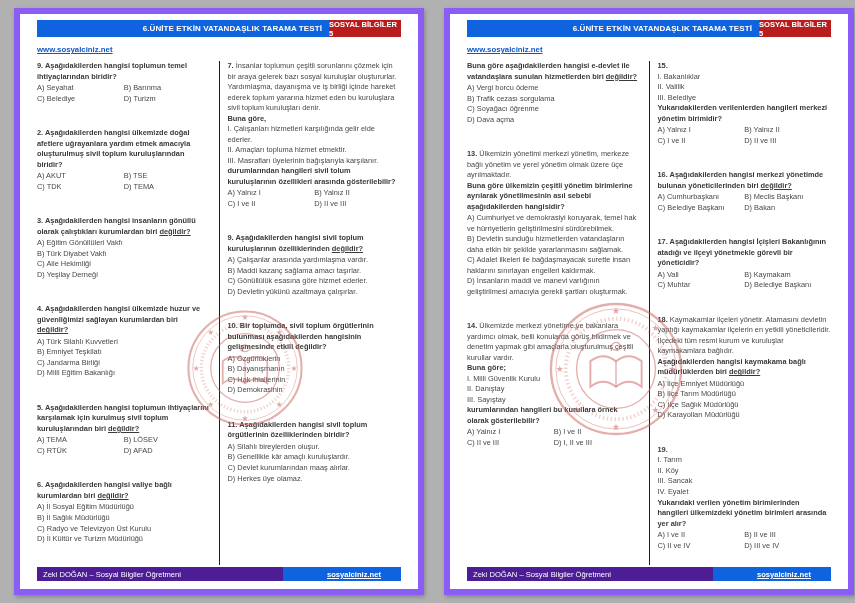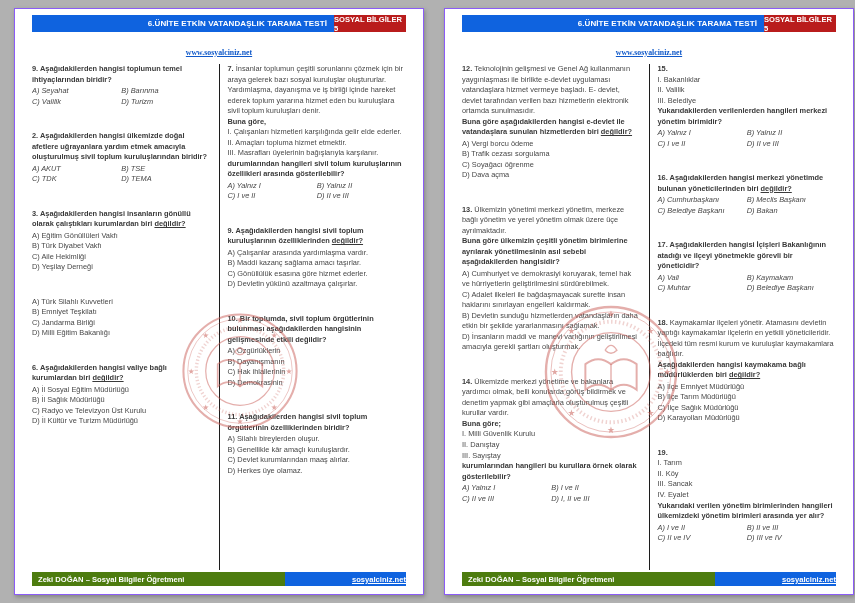--- a/index.html
+++ b/index.html
@@ -4,71 +4,71 @@
 <style>
   html,body{margin:0;padding:0;}
   body{
     width:855px;height:603px;overflow:hidden;
     background:#b1b1b1;
     font-family:"Liberation Sans","DejaVu Sans",sans-serif;
     position:relative;
   }
   .page{
     position:absolute;top:8px;width:410px;height:587px;
-    background:#ffffff;border:1px solid #8b5cf6;
+    background:#ffffff;border:6px solid #8b5cf6;
     box-shadow:1px 2px 4px rgba(0,0,0,.25);
     box-sizing:border-box;
     padding:6px 17px 8px 17px;
     display:flex;flex-direction:column;
   }
   .page.p1{left:14px;}
   .page.p2{left:444px;}
   .hdr{display:flex;height:17px;flex:0 0 auto;}
   .hdr-blue{
     flex:1;background:#0f63df;color:#fff;
     font-size:8px;font-weight:bold;
     display:flex;align-items:center;justify-content:flex-end;
     padding-right:7px;letter-spacing:.1px;
   }
   .hdr-red{
     flex:0 0 72px;background:#b91c1c;color:#fff;
     font-size:7.6px;font-weight:bold;
     display:flex;align-items:center;justify-content:center;
   }
   .toplink{
-    flex:0 0 auto;text-align:center;margin:9px 0 2px 0;font-family:Liberation Serif, serif;
+    flex:0 0 auto;margin:1px 0 2px 0;
   }
   .toplink a{
     color:#0d57c9;font-size:7.8px;font-weight:bold;
     text-decoration:underline;cursor:pointer;
   }
   .body{
     flex:1 1 auto;display:flex;overflow:hidden;position:relative;
     padding-top:3px;
   }
   .col{flex:1 1 0;min-width:0;}
   .vdiv{flex:0 0 1px;background:#1c1c1c;margin:0 8px;}
   .q{margin-bottom:24px;}
   .q-line{font-size:7.4px;line-height:1.42;color:#474747;}
   .q-line .bseg{font-weight:bold;color:#3a3a3a;}
   .q-line u{text-decoration:underline;}
   .opts{margin-top:1px;}
-  .opts.two{display:grid;grid-template-columns:50% 50%;font-style:italic;}
+  .opts.two{display:grid;grid-template-columns:50% 50%;}
   .opt{font-size:7.4px;line-height:1.42;color:#474747;}
   .ftr{
     flex:0 0 14px;display:flex;margin-top:2px;
   }
   .ftr-red{
-    flex:0 0 66%;background:#4d7c0f;color:#fff;
-    font-size:7.6px;font-weight:bold;
+    flex:0 0 66%;background:#4c1d95;color:#fff;
+    font-size:7.6px;font-weight:normal;
     display:flex;align-items:center;padding-left:6px;
   }
   .ftr-blue{
     flex:1;background:#0f63df;
-    display:flex;align-items:center;justify-content:flex-end;padding-right:0;
+    display:flex;align-items:center;justify-content:flex-end;padding-right:20px;
   }
   .ftr-blue a{
     color:#fff;font-size:7.6px;font-weight:bold;
     text-decoration:underline;cursor:pointer;
   }
   .stamp{position:absolute;pointer-events:none;}
   .p1 .stamp{left:148px;top:250px;width:120px;height:120px;}
   .p2 .stamp{left:80px;top:242px;width:138px;height:138px;}
 </style>
 </head>
@@ -82,21 +82,21 @@
   <div class="toplink">
     <a>www.sosyalciniz.net</a>
   </div>
   <div class="body">
     <div class="col">
         <div class="q">
           <div class="q-line"><span class="bseg">9. Aşağıdakilerden hangisi toplumun temel ihtiyaçlarından biridir?</span></div>
           <div class="opts two">
             <div class="opt">A) Seyahat</div>
             <div class="opt">B) Barınma</div>
-            <div class="opt">C) Valilik</div>
+            <div class="opt">C) Belediye</div>
             <div class="opt">D) Turizm</div>
           </div>
         </div>
         <div class="q">
           <div class="q-line"><span class="bseg">2. Aşağıdakilerden hangisi ülkemizde doğal afetlere uğrayanlara yardım etmek amacıyla oluşturulmuş sivil toplum kuruluşlarından biridir?</span></div>
           <div class="opts two">
             <div class="opt">A) AKUT</div>
             <div class="opt">B) TSE</div>
             <div class="opt">C) TDK</div>
             <div class="opt">D) TEMA</div>
@@ -105,25 +105,35 @@
         <div class="q">
           <div class="q-line"><span class="bseg">3. Aşağıdakilerden hangisi insanların gönüllü olarak çalıştıkları kurumlardan biri <u>değildir?</u></span></div>
           <div class="opts">
             <div class="opt">A) Eğitim Gönüllüleri Vakfı</div>
             <div class="opt">B) Türk Diyabet Vakfı</div>
             <div class="opt">C) Aile Hekimliği</div>
             <div class="opt">D) Yeşilay Derneği</div>
           </div>
         </div>
         <div class="q">
+          <div class="q-line"><span class="bseg">4. Aşağıdakilerden hangisi ülkemizde huzur ve güvenliğimizi sağlayan kurumlardan biri <u>değildir?</u></span></div>
           <div class="opts">
             <div class="opt">A) Türk Silahlı Kuvvetleri</div>
             <div class="opt">B) Emniyet Teşkilatı</div>
             <div class="opt">C) Jandarma Birliği</div>
             <div class="opt">D) Milli Eğitim Bakanlığı</div>
+          </div>
+        </div>
+        <div class="q">
+          <div class="q-line"><span class="bseg">5. Aşağıdakilerden hangisi toplumun ihtiyaçlarını karşılamak için kurulmuş sivil toplum kuruluşlarından biri <u>değildir?</u></span></div>
+          <div class="opts two">
+            <div class="opt">A) TEMA</div>
+            <div class="opt">B) LÖSEV</div>
+            <div class="opt">C) RTÜK</div>
+            <div class="opt">D) AFAD</div>
           </div>
         </div>
         <div class="q">
           <div class="q-line"><span class="bseg">6. Aşağıdakilerden hangisi valiye bağlı kurumlardan biri <u>değildir?</u></span></div>
           <div class="opts">
             <div class="opt">A) İl Sosyal Eğitim Müdürlüğü</div>
             <div class="opt">B) İl Sağlık Müdürlüğü</div>
             <div class="opt">C) Radyo ve Televizyon Üst Kurulu</div>
             <div class="opt">D) İl Kültür ve Turizm Müdürlüğü</div>
           </div>
@@ -207,36 +217,35 @@
   <div class="hdr">
     <div class="hdr-blue">6.ÜNİTE ETKİN VATANDAŞLIK TARAMA TESTİ</div>
     <div class="hdr-red">SOSYAL BİLGİLER 5</div>
   </div>
   <div class="toplink">
     <a>www.sosyalciniz.net</a>
   </div>
   <div class="body">
     <div class="col">
         <div class="q">
-          <div class="q-line"><span class="bseg">12. </span><span>Teknolojinin gelişmesi ve Genel Ağ kullanmanın yaygınlaşması ile birlikte e-devlet uygulaması vatandaşlara hizmet vermeye başladı. E- devlet, devlet tarafından verilen bazı hizmetlerin elektronik ortamda sunulmasıdır.</span></div>
           <div class="q-line"><span class="bseg">Buna göre aşağıdakilerden hangisi e-devlet ile vatandaşlara sunulan hizmetlerden biri <u>değildir?</u></span></div>
           <div class="opts">
             <div class="opt">A) Vergi borcu ödeme</div>
             <div class="opt">B) Trafik cezası sorgulama</div>
             <div class="opt">C) Soyağacı öğrenme</div>
             <div class="opt">D) Dava açma</div>
           </div>
         </div>
         <div class="q">
           <div class="q-line"><span class="bseg">13. </span><span>Ülkemizin yönetimi merkezi yönetim, merkeze bağlı yönetim ve yerel yönetim olmak üzere üçe ayrılmaktadır.</span></div>
           <div class="q-line"><span class="bseg">Buna göre ülkemizin çeşitli yönetim birimlerine ayrılarak yönetilmesinin asıl sebebi aşağıdakilerden hangisidir?</span></div>
           <div class="opts">
             <div class="opt">A) Cumhuriyet ve demokrasiyi koruyarak, temel hak ve hürriyetlerin geliştirilmesini sürdürebilmek.</div>
+            <div class="opt">B) Devletin sunduğu hizmetlerden vatandaşların daha etkin bir şekilde yararlanmasını sağlamak.</div>
             <div class="opt">C) Adalet ilkeleri ile bağdaşmayacak surette insan haklarını sınırlayan engelleri kaldırmak.</div>
-            <div class="opt">B) Devletin sunduğu hizmetlerden vatandaşların daha etkin bir şekilde yararlanmasını sağlamak.</div>
             <div class="opt">D) İnsanların maddi ve manevi varlığının geliştirilmesi amacıyla gerekli şartları oluşturmak.</div>
           </div>
         </div>
         <div class="q">
           <div class="q-line"><span class="bseg">14. </span><span>Ülkemizde merkezi yönetime ve bakanlara yardımcı olmak, belli konularda görüş bildirmek ve denetim yapmak gibi amaçlarla oluşturulmuş çeşitli kurullar vardır.</span></div>
           <div class="q-line"><span class="bseg">Buna göre;</span></div>
           <div class="q-line"><span>I. Milli Güvenlik Kurulu</span></div>
           <div class="q-line"><span>II. Danıştay</span></div>
           <div class="q-line"><span>III. Sayıştay</span></div>
           <div class="q-line"><span class="bseg">kurumlarından hangileri bu kurullara örnek olarak gösterilebilir?</span></div>

